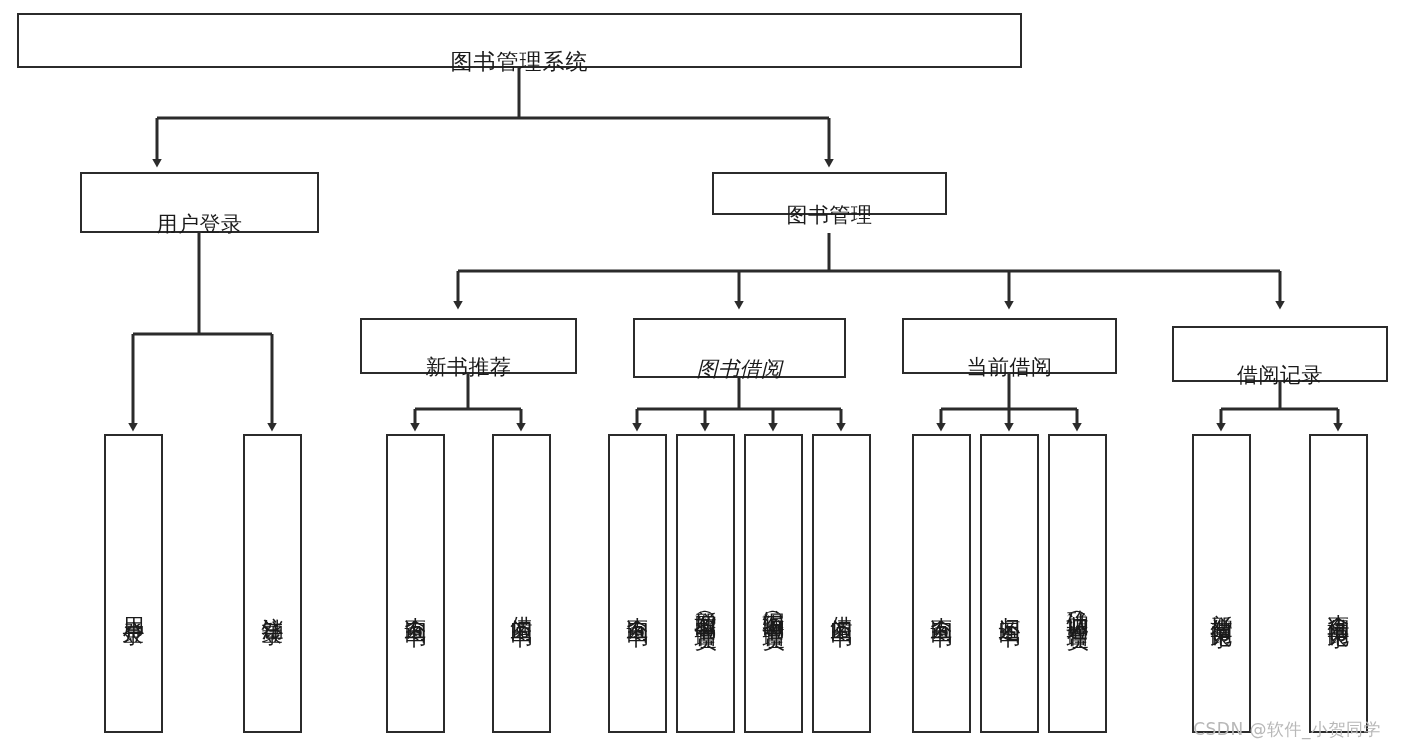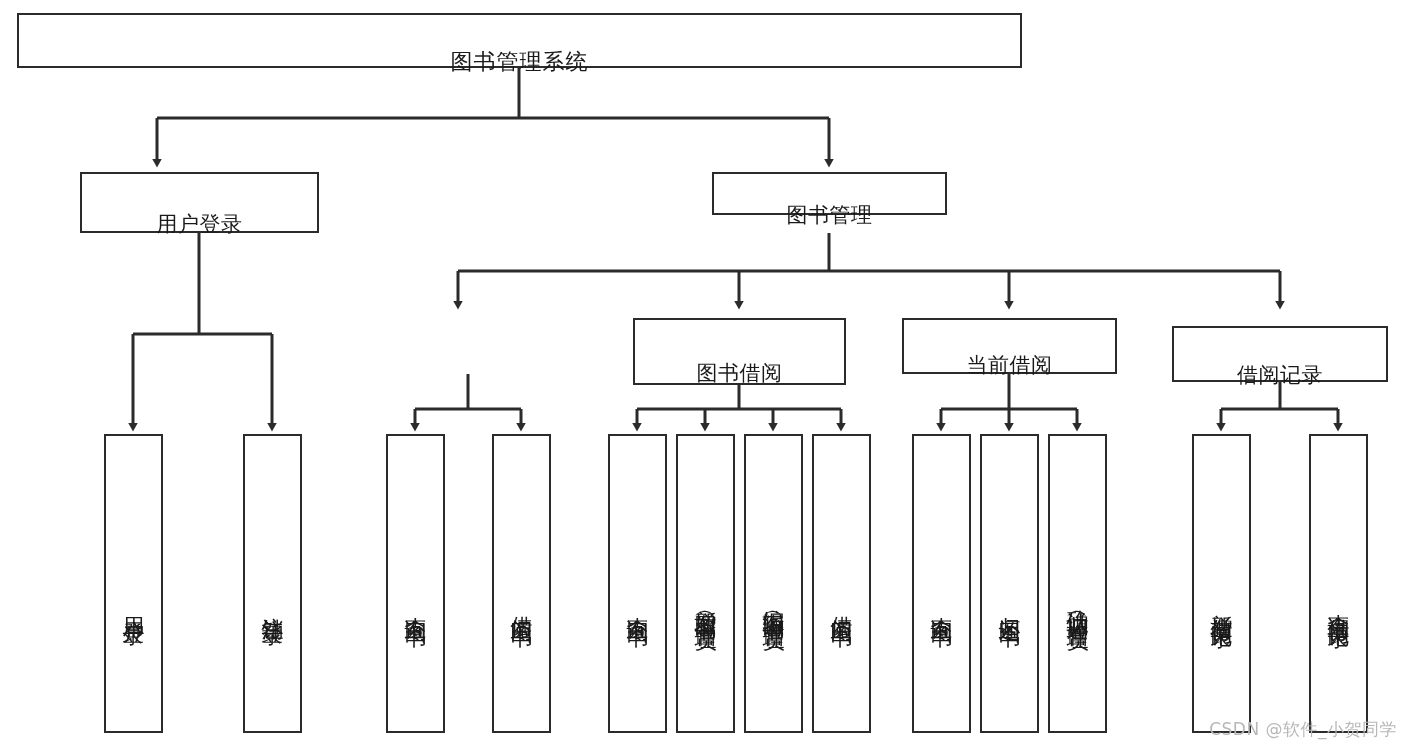--- a/index.html
+++ b/index.html
@@ -59,21 +59,21 @@
   .node.vert .node-label {
     writing-mode: vertical-rl;
     text-orientation: upright;
     font-size: 22px;
     line-height: 1.0;
     letter-spacing: 3px;
     white-space: nowrap;
   }
   #watermark {
     position: absolute;
-    right: 8px;
+    right: 24px;
     bottom: 6px;
     font-size: 17px;
     color: #b8b8b8;
     letter-spacing: 0.5px;
     white-space: nowrap;
   }
 </style>
 </head>
 <body>
 
@@ -134,26 +134,29 @@
   </div>
 
   <div class="node horiz" style="left:80px; top:172px; width:239px; height:61px;">
     <span class="node-label">用户登录</span>
   </div>
 
   <div class="node horiz" style="left:712px; top:172px; width:235px; height:43px;">
     <span class="node-label">图书管理</span>
   </div>
 
-
-  <div class="node horiz" style="left:633px; top:318px; width:213px; height:67px;">
+  <div class="node horiz" style="left:360px; top:318px; width:217px; height:56px;">
+    <span class="node-label">新书推荐</span>
+  </div>
+
+  <div class="node horiz" style="left:633px; top:318px; width:213px; height:60px;font-style:italic;">
     <span class="node-label">图书借阅</span>
   </div>
 
-  <div class="node horiz" style="left:902px; top:318px; width:215px; height:56px;font-family:Liberation Mono, monospace;">
+  <div class="node horiz" style="left:902px; top:318px; width:215px; height:56px;">
     <span class="node-label">当前借阅</span>
   </div>
 
   <div class="node horiz" style="left:1172px; top:326px; width:216px; height:56px;">
     <span class="node-label">借阅记录</span>
   </div>
 
   <div class="node vert" style="left:104px; top:434px; width:59px; height:299px;">
     <span class="node-label">用户登录</span>
   </div>

